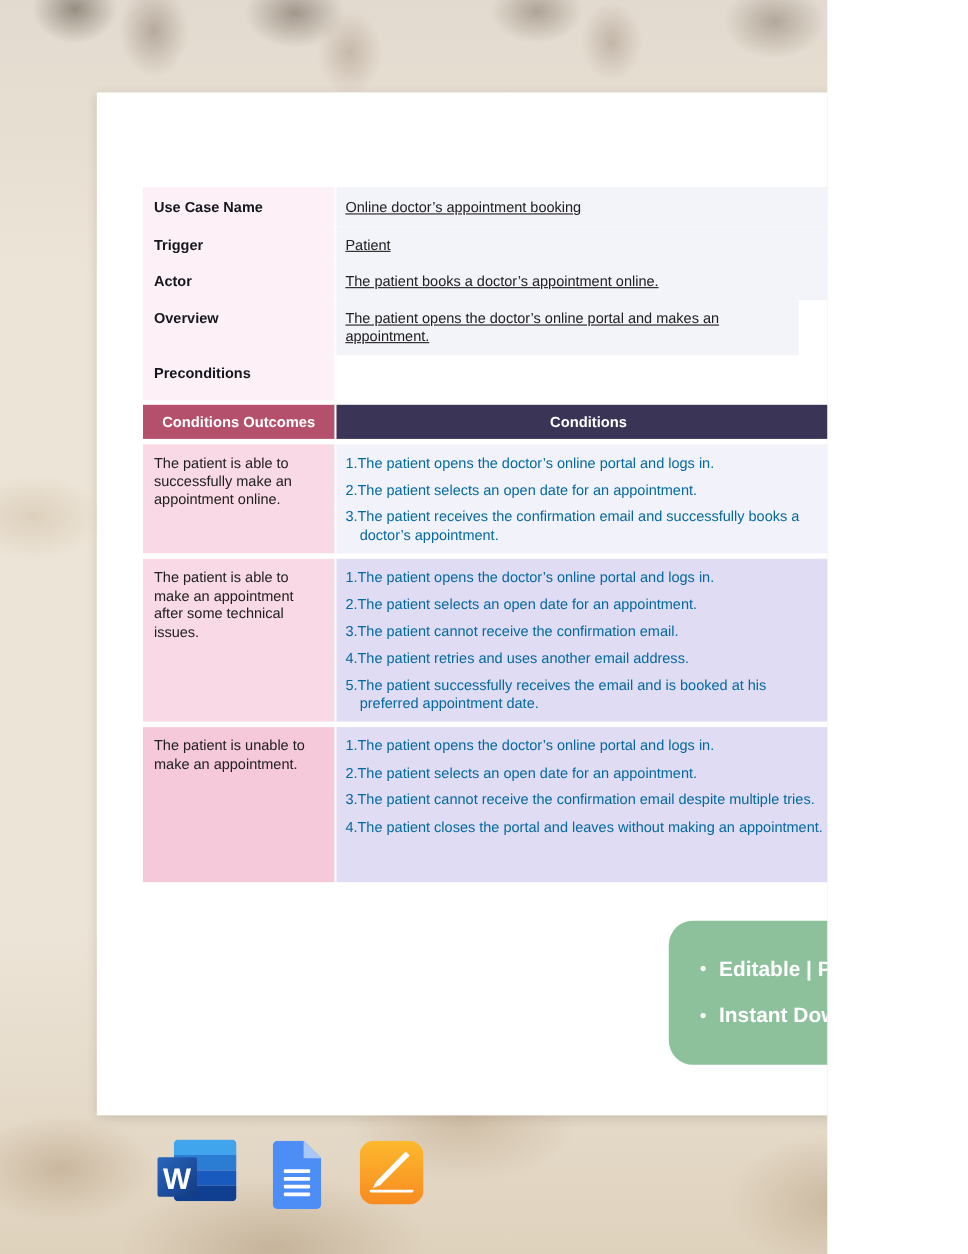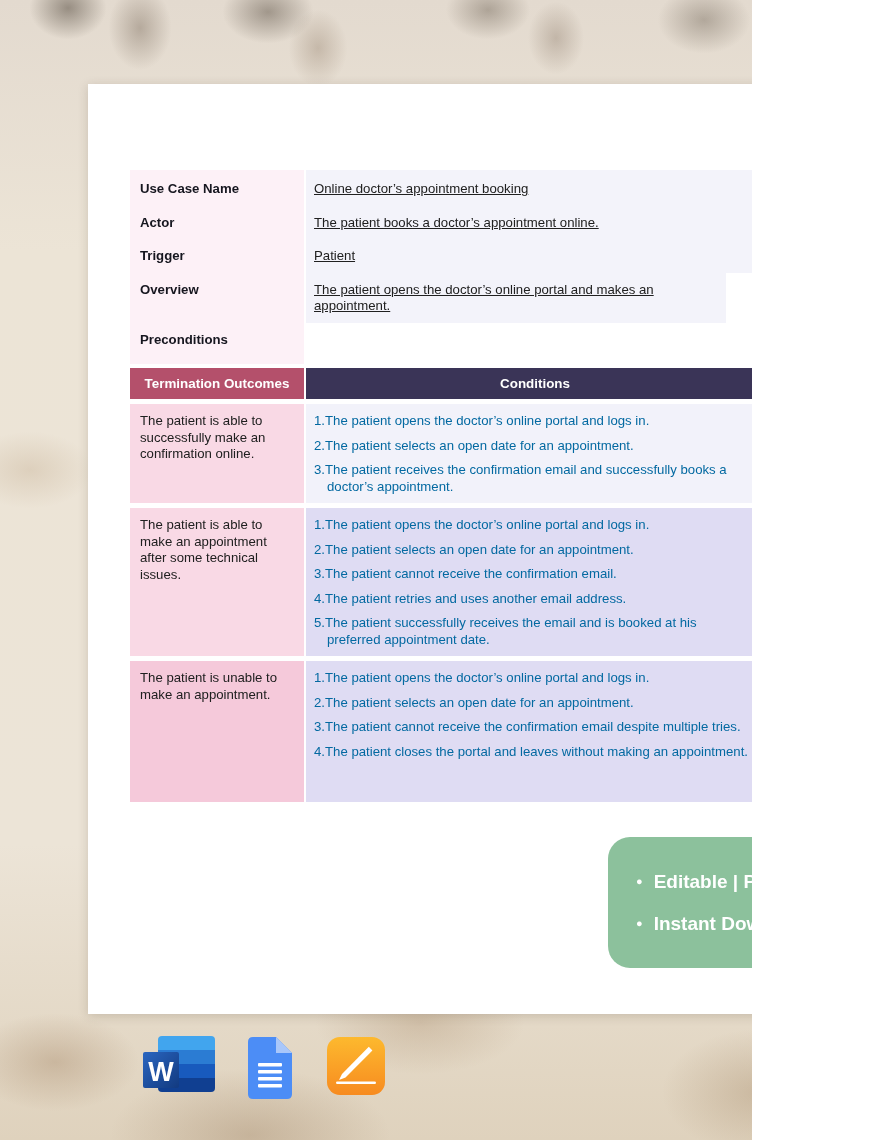--- a/index.html
+++ b/index.html
@@ -112,43 +112,43 @@
 
   <div class="page">
     <div class="doc">
 
       <div class="info-section">
         <div class="info-row">
           <div class="info-label">Use Case Name</div>
           <div class="info-value">Online doctor’s appointment booking</div>
         </div>
         <div class="info-row">
+          <div class="info-label">Trigger</div>
+          <div class="info-value">Patient</div>
+        </div>
+        <div class="info-row">
           <div class="info-label">Actor</div>
           <div class="info-value">The patient books a doctor’s appointment online.</div>
         </div>
         <div class="info-row">
-          <div class="info-label">Trigger</div>
-          <div class="info-value">Patient</div>
-        </div>
-        <div class="info-row">
           <div class="info-label">Overview</div>
           <div class="info-value" style="max-width: 420px;">The patient opens the doctor’s online portal and makes an appointment.</div>
         </div>
         <div class="info-row">
           <div class="info-label">Preconditions</div>
         </div>
       </div>
 
       <div class="tbl-header">
-        <div class="th-left">Termination Outcomes</div>
+        <div class="th-left">Conditions Outcomes</div>
         <div class="th-right">Conditions</div>
       </div>
 
       <div class="out-row r1">
-        <div class="out-cell">The patient is able to successfully make an confirmation online.</div>
+        <div class="out-cell">The patient is able to successfully make an appointment online.</div>
         <div class="cond-cell">
           <div class="cond">1.The patient opens the doctor’s online portal and logs in.</div>
           <div class="cond">2.The patient selects an open date for an appointment.</div>
           <div class="cond">3.The patient receives the confirmation email and successfully books a doctor’s appointment.</div>
         </div>
       </div>
 
       <div class="out-row r2">
         <div class="out-cell">The patient is able to make an appointment after some technical issues.</div>
         <div class="cond-cell">

